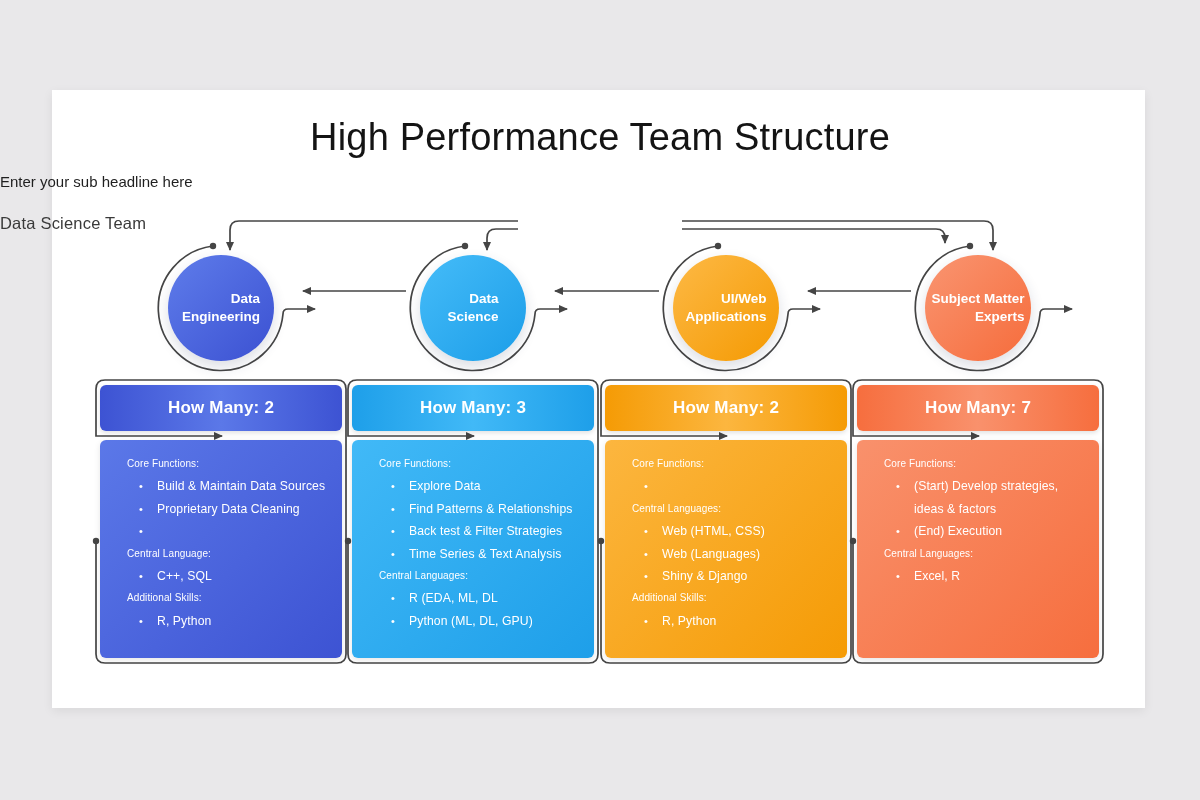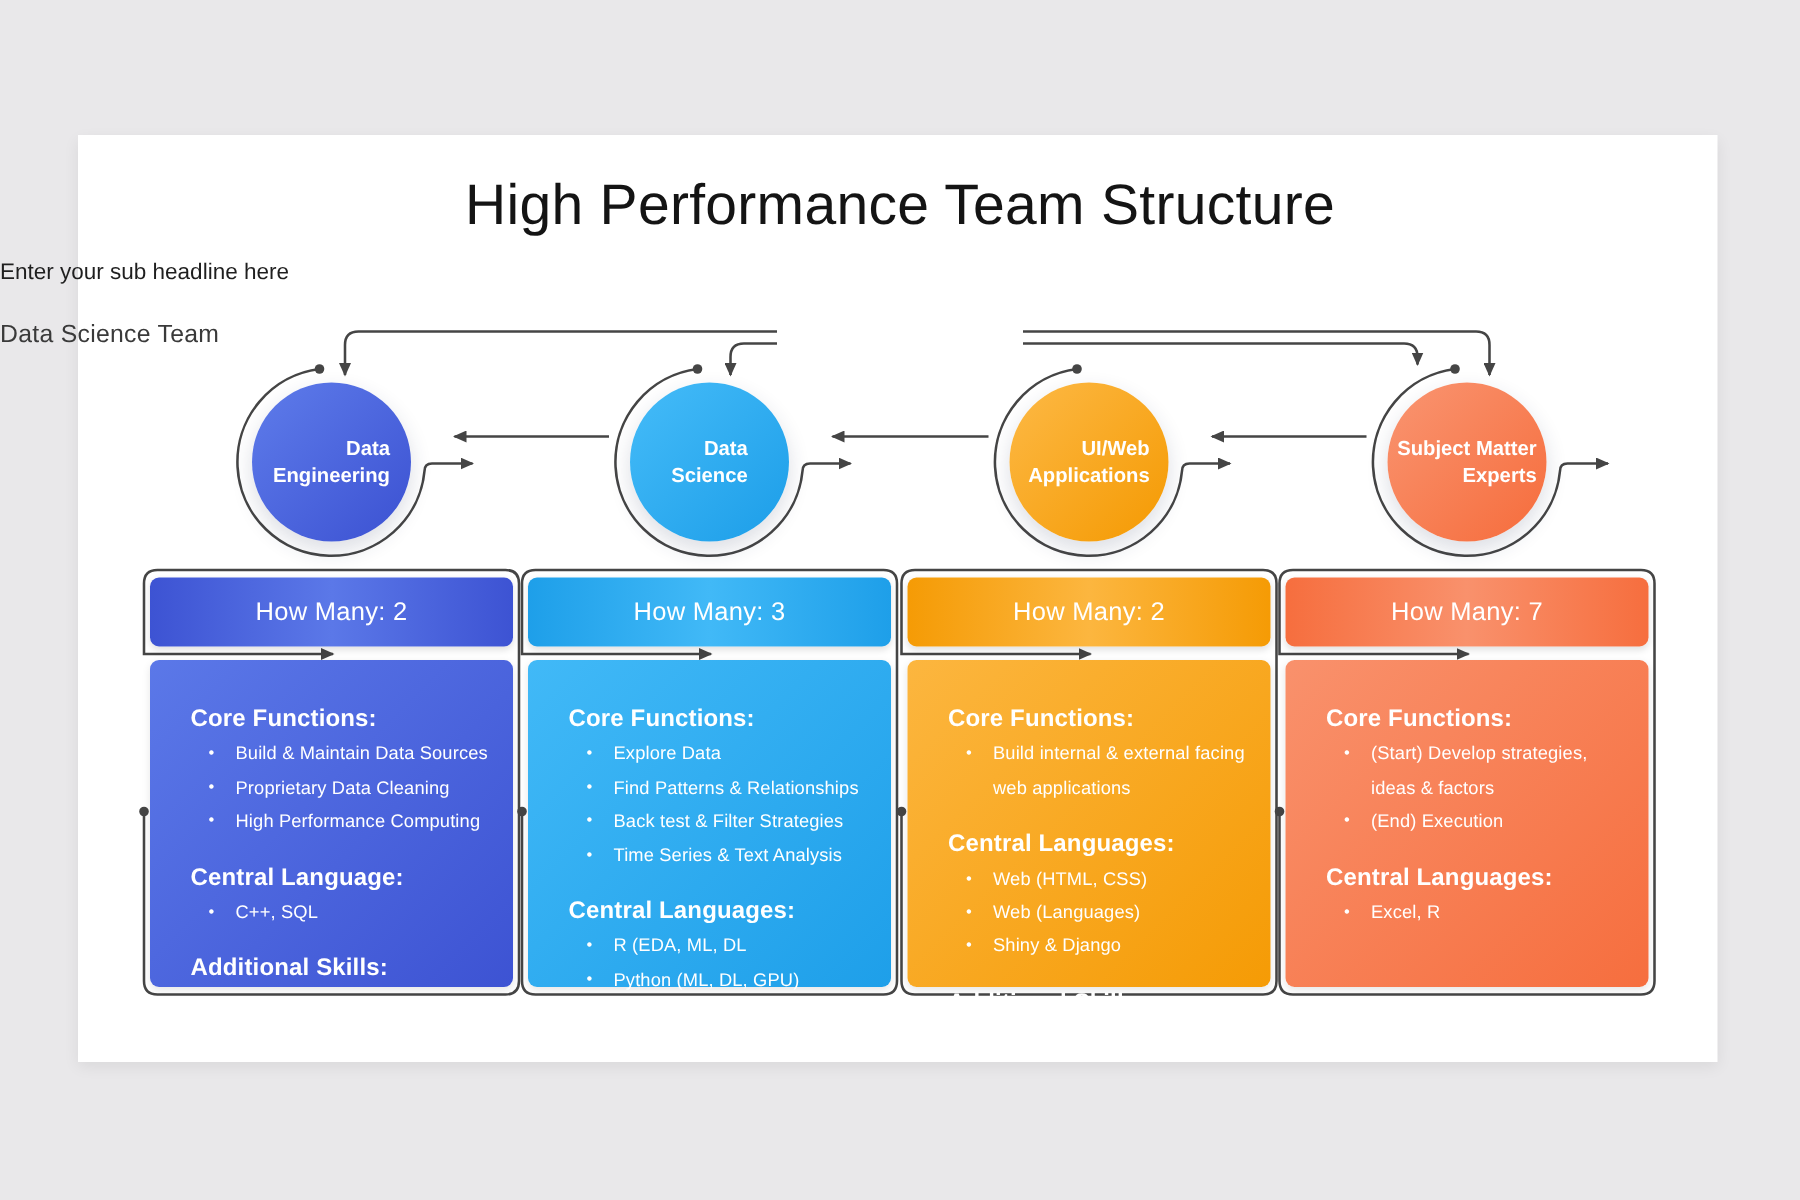--- a/index.html
+++ b/index.html
@@ -34,34 +34,34 @@
     background:linear-gradient(135deg, var(--light) 10%, var(--dark) 95%);
     display:flex;align-items:center;justify-content:center;text-align:right;
     color:#fff;font-size:13.5px;font-weight:700;line-height:1.35;
     white-space:pre-line;
     box-shadow:0 6px 14px rgba(40,50,90,0.16);
   }
   .tc-0{left:168px;} .tc-1{left:420px;} .tc-2{left:673px;} .tc-3{left:925px;}
   .card-header{
     position:absolute;top:385px;width:242px;height:46px;border-radius:6px;
     background:linear-gradient(90deg, var(--dark) 0%, var(--light) 50%, var(--dark) 100%);
-    color:#fff;font-size:17px;font-weight:400;text-align:center;line-height:46px;
+    color:#fff;font-size:17px;font-weight:700;text-align:center;line-height:46px;
     letter-spacing:0.2px;
     box-shadow:0 2px 5px rgba(0,0,0,0.12);
   }
   .card-body{
     position:absolute;top:440px;width:242px;height:218px;border-radius:6px;
     background:linear-gradient(135deg, var(--light) 0%, var(--dark) 100%);
     color:#fff;box-sizing:border-box;
     padding:13px 8px 0 27px;
     font-size:12.2px;line-height:22.4px;letter-spacing:0.1px;
     box-shadow:0 2px 6px rgba(0,0,0,0.10);
   }
   .cp-0{left:100px;} .cp-1{left:352px;} .cp-2{left:605px;} .cp-3{left:857px;}
-  .body-heading{font-weight:700;font-size:16px;margin-top:16px;}
+  .body-heading{font-weight:400;font-size:10px;}
   .bullet-row{display:flex;align-items:flex-start;}
   .bullet-dot{flex:0 0 18px;margin-left:12px;font-size:11px;}
   .bullet-text{flex:1 1 auto;}
 </style>
 </head>
 <body>
 
 <div class="canvas"></div>
 
 <div class="title">High Performance Team Structure</div>
@@ -127,21 +127,20 @@
     <div class="bullet-row">
       <span class="bullet-dot">•</span>
       <span class="bullet-text">Build &amp; Maintain Data Sources</span>
     </div>
     <div class="bullet-row">
       <span class="bullet-dot">•</span>
       <span class="bullet-text">Proprietary Data Cleaning</span>
     </div>
     <div class="bullet-row">
       <span class="bullet-dot">•</span>
-      <span class="bullet-text">High Performance Computing</span>
     </div>
     <div class="body-heading">Central Language:</div>
     <div class="bullet-row">
       <span class="bullet-dot">•</span>
       <span class="bullet-text">C++, SQL</span>
     </div>
     <div class="body-heading">Additional Skills:</div>
     <div class="bullet-row">
       <span class="bullet-dot">•</span>
       <span class="bullet-text">R, Python</span>
@@ -172,21 +171,20 @@
     </div>
     <div class="bullet-row">
       <span class="bullet-dot">•</span>
       <span class="bullet-text">Python (ML, DL, GPU)</span>
     </div>
   </div>
 <div class="card-body cp-2" style="--light: #FCB63F; --dark: #F59B05;">
     <div class="body-heading">Core Functions:</div>
     <div class="bullet-row">
       <span class="bullet-dot">•</span>
-      <span class="bullet-text">Build internal &amp; external facing web applications</span>
     </div>
     <div class="body-heading">Central Languages:</div>
     <div class="bullet-row">
       <span class="bullet-dot">•</span>
       <span class="bullet-text">Web (HTML, CSS)</span>
     </div>
     <div class="bullet-row">
       <span class="bullet-dot">•</span>
       <span class="bullet-text">Web (Languages)</span>
     </div>

